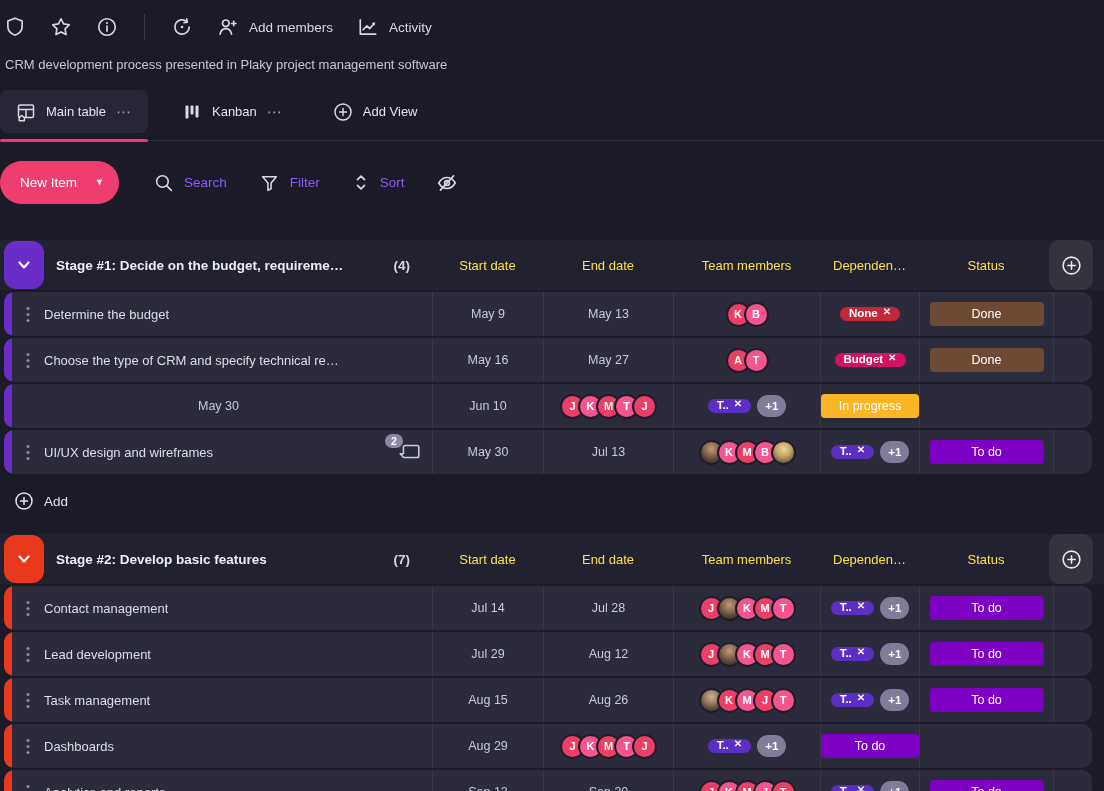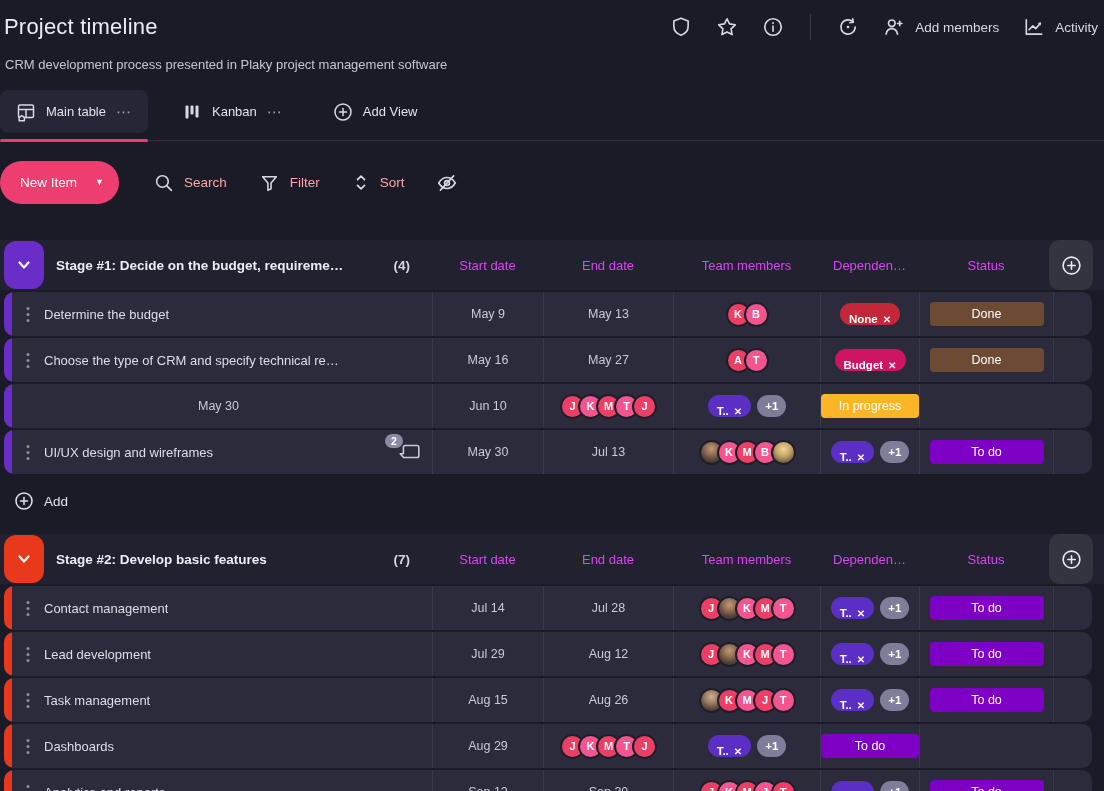--- a/index.html
+++ b/index.html
@@ -21,32 +21,32 @@
   .tab{display:flex;align-items:center;gap:10px;height:43px;padding:0 16px;font-size:13px;color:#e1e2ea;cursor:pointer;position:relative;border-radius:8px;}
   .tab.active{background:#262637;}
   .tab.active::after{content:"";position:absolute;left:0;right:0;bottom:-9px;height:3px;background:#ee3a6e;border-radius:2px;}
   .tab-menu{color:#a2a2b3;font-size:15px;letter-spacing:1px;cursor:pointer;}
   .tab-icon{display:flex;color:#d9dae3;}
   
   .toolbar{display:flex;align-items:center;margin-top:20px;gap:32px;}
   .new-item-btn{height:43px;border-radius:22px;background:#ee3d6f;border:none;color:#fff;
     font-size:13.5px;font-family:inherit;display:flex;align-items:center;gap:18px;padding:0 15px 0 20px;cursor:pointer;}
   .caret{font-size:9px;line-height:1;}
-  .tool{display:flex;align-items:center;gap:10px;color:#fca5a5;font-size:13.5px;cursor:pointer;}
+  .tool{display:flex;align-items:center;gap:10px;color:#8b5cf6;font-size:13.5px;cursor:pointer;}
   .tool:first-of-type{margin-left:2px;}
   
   .board{margin-top:36px;}
   .group.mt{margin-top:18px;}
   .group-header{display:grid;grid-template-columns:428px 111px 130px 147px 99px 134px 1fr;
     align-items:center;height:50px;background:#212130;padding-left:4px;margin-bottom:2px;}
   .gh-title{display:flex;align-items:center;gap:12px;height:100%;}
   .collapse-btn{width:40px;height:48px;border:none;border-radius:12px;display:flex;align-items:center;justify-content:center;cursor:pointer;padding:0;}
   .gh-title-text{font-weight:700;font-size:13.5px;color:#ecedf4;white-space:nowrap;overflow:hidden;text-overflow:ellipsis;max-width:290px;}
   .gh-count{margin-left:auto;padding-right:22px;font-weight:600;color:#d6d6e0;font-size:13.5px;}
-  .gh-col{justify-self:center;font-size:13px;font-weight:500;color:#d946ef;}
+  .gh-col{justify-self:center;font-size:13px;font-weight:500;color:#fde047;}
   .gh-trail{height:100%;display:flex;align-items:center;}
   .addcol-btn{width:44px;height:50px;border-radius:10px;background:#34343f;border:none;color:#e8e8f0;
     display:flex;align-items:center;justify-content:center;margin-left:-4px;cursor:pointer;}
   
   .row{position:relative;width:1088px;margin-left:4px;margin-bottom:2px;height:44px;background:#2b2b3c;
     border-radius:10px;display:grid;grid-template-columns:428px 111px 130px 147px 99px 134px 1fr;overflow:hidden;}
   .strip{position:absolute;left:0;top:0;bottom:0;width:8px;border-radius:10px 0 0 10px;}
   .cell{display:flex;align-items:center;justify-content:center;height:100%;border-left:1px solid rgba(255,255,255,.07);}
   .name-cell{justify-content:flex-start;border-left:none;padding-left:22px;gap:14px;}
   .kebab{background:none;border:none;color:#8f8f9f;padding:0;cursor:pointer;display:flex;}
@@ -55,37 +55,36 @@
   .comment-badge{position:absolute;top:-8px;left:-12px;background:#8b89a6;color:#fff;border-radius:8px;padding:1px 6px;font-size:10.5px;font-weight:600;}
   .date-cell{font-size:12.5px;color:#c9cad6;cursor:pointer;}
   .members-cell{cursor:pointer;}
   .avatar{width:25px;height:25px;border-radius:50%;border:2px solid #1e1e2a;margin-left:-7px;
     display:inline-flex;align-items:center;justify-content:center;font-size:11px;font-weight:700;color:#fff;box-sizing:border-box;}
   .avatar:first-child{margin-left:0;}
   .photo-man{background:radial-gradient(circle at 50% 32%,#c49a76 0%,#8a6a52 38%,#514034 68%,#35323f 100%);}
   .photo-man2{background:radial-gradient(circle at 50% 32%,#cdb296 0%,#96785f 40%,#5a473a 70%,#3a3744 100%);}
   .photo-blonde{background:radial-gradient(circle at 50% 34%,#ead79c 0%,#c6a566 42%,#7c6a48 72%,#474356 100%);}
   .deps-cell{cursor:pointer;}
-  .dep-badge{height:22px;border-radius:12px;padding:0 9px;display:inline-flex;align-items:flex-end;gap:5px;
+  .dep-badge{height:14px;border-radius:12px;padding:0 9px;display:inline-flex;align-items:flex-start;gap:5px;
     color:#fff;font-size:11.5px;font-weight:600;cursor:pointer;}
   .dep-close{font-size:10px;line-height:1;opacity:.95;}
   .more-badge{height:22px;border-radius:12px;padding:0 8px;background:#7f7d99;display:inline-flex;align-items:center;
     color:#fff;font-size:11.5px;font-weight:600;margin-left:6px;cursor:pointer;}
   .status-cell{cursor:pointer;}
   .status-badge{width:114px;height:24px;border-radius:4px;display:flex;align-items:center;justify-content:center;
     color:#fff;font-size:12.5px;cursor:pointer;}
   .add-row{display:flex;align-items:center;gap:10px;background:none;border:none;color:#e2e3ec;
     font-size:13.5px;font-family:inherit;margin:12px 0 2px 14px;cursor:pointer;height:30px;padding:0;}
   svg{display:block;}
 </style>
 </head>
 <body>
 
 <header class="app-header">
-  <h1 class="page-title">Project timeline</h1>
   <div class="header-actions">
     <span class="icon-btn">
       <svg width="22" height="22" viewBox="0 0 20 20" fill="none" stroke="currentColor" stroke-width="1.5" stroke-linecap="round" stroke-linejoin="round">
           <path d="M10 2l6.5 2.5v4.8c0 4.2-2.8 6.9-6.5 8.2-3.7-1.3-6.5-4-6.5-8.2V4.5z"></path>
         </svg>
     </span>
     <span class="icon-btn">
       <svg width="22" height="22" viewBox="0 0 20 20" fill="none" stroke="currentColor" stroke-width="1.5" stroke-linejoin="round">
           <path d="M10 2.5l2.3 4.7 5.2.8-3.8 3.7.9 5.2-4.6-2.4-4.6 2.4.9-5.2L2.5 8l5.2-.8z"></path>
         </svg>

